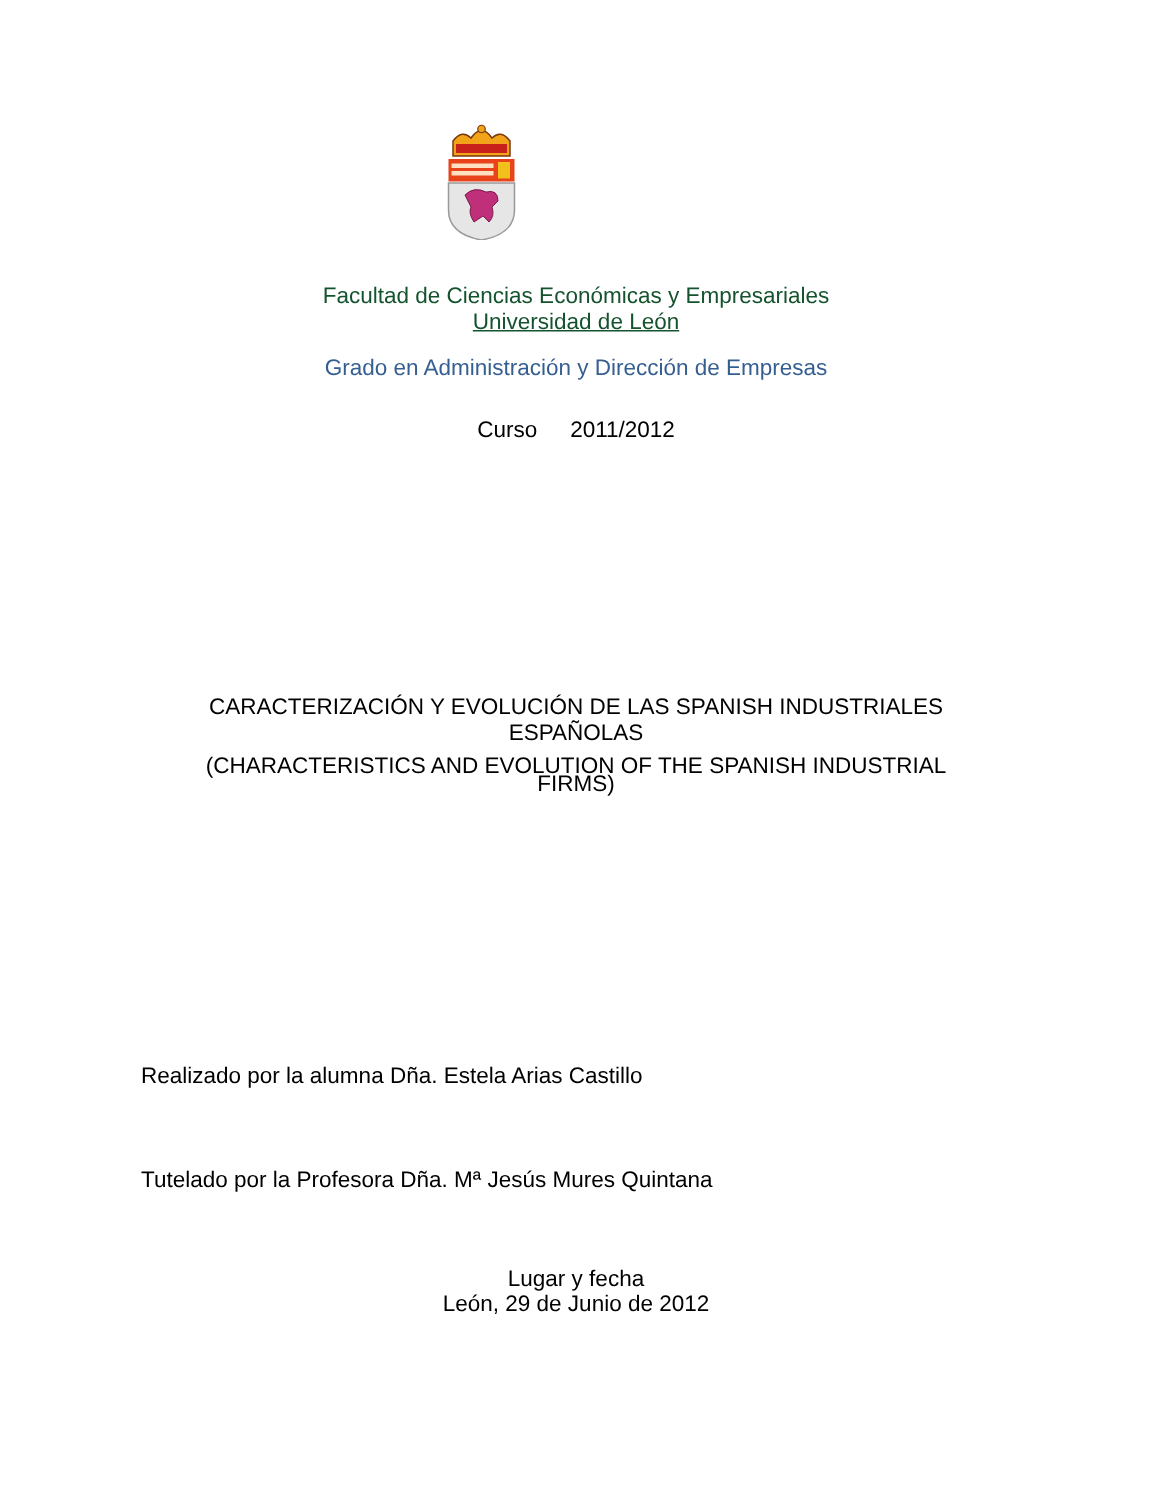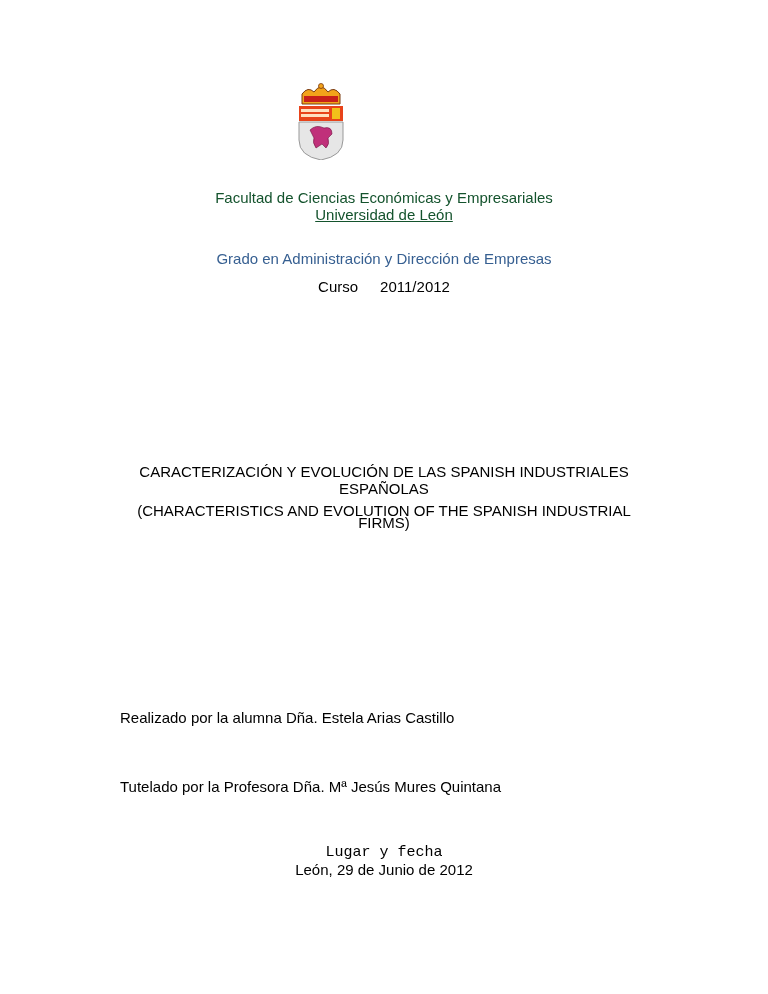--- a/index.html
+++ b/index.html
@@ -13,21 +13,21 @@
     .crest { position: absolute; left: 0; top: 0; width: 50px; height: 78px; }
     .logo-text { position: absolute; left: 56px; top: 18px; }
     .uni-name { font-family: "DejaVu Sans", sans-serif; font-size: 21px; font-weight: bold; color: #1a1a1a; line-height: 20px; letter-spacing: -0.3px; }
     .uni-leon { font-family: "DejaVu Sans", sans-serif; font-size: 19px; font-weight: bold; color: #1a1a1a; line-height: 20px; }
     .uni-leon small { font-size: 11px; font-weight: normal; position: relative; top: -5px; }
     .faculty-small { font-family: "DejaVu Sans", sans-serif; font-size: 8px; color: #222; line-height: 10px; margin-top: 2px; }
     .orange { color: #14532d; font-size: 15px; line-height: 17px; }
     .blue { color: #365f91; font-size: 15px; line-height: 17px; }
     .black15 { font-size: 15px; line-height: 17px; }
     .title { font-size: 15px; line-height: 17px; }
-    .left-line { left: 120px; font-size: 15px; line-height: 17px; }
+    .left-line { left: 94px; font-size: 15px; line-height: 17px; }
   </style>
 </head>
 <body>
 
 <div class="abs logo">
   <svg class="crest" viewBox="0 0 50 78">
 
     <path d="M6 22 L6 12 Q12 4 18 10 Q25 0 32 10 Q38 4 44 12 L44 22 Z" fill="#f2a31a" stroke="#7a3a10" stroke-width="1"></path>
     <circle cx="25" cy="4" r="2.5" fill="#f2a31a" stroke="#7a3a10" stroke-width="0.8"></circle>
     <rect x="8" y="14" width="34" height="6" fill="#c8201a"></rect>
@@ -38,27 +38,27 @@
     <rect x="36" y="26" width="8" height="11" fill="#f2c01a"></rect>
 
     <path d="M3 40 L47 40 L47 58 Q47 74 25 78 Q3 74 3 58 Z" fill="#e6e6e6" stroke="#999" stroke-width="1"></path>
     <path d="M14 48 Q20 42 28 46 Q36 44 36 52 L32 56 Q34 62 30 66 L26 62 L20 66 Q16 60 18 56 Z" fill="#c0307a" stroke="#701040" stroke-width="0.6"></path>
   </svg>
 </div>
 
 <div class="abs center orange" style="top:189px;">Facultad de Ciencias Económicas y Empresariales</div>
 <div class="abs center orange" style="top:206px;text-decoration:underline;">Universidad de León</div>
 
-<div class="abs center blue" style="top:250px;">Grado en Administración y Dirección de Empresas</div>
+<div class="abs center blue" style="top:237px;">Grado en Administración y Dirección de Empresas</div>
 <div class="abs center black15" style="top:254px;margin-top:24px;">
   <span>Curso</span><span style="display:inline-block;width:22px"></span><span>2011/2012</span>
 </div>
 
 <div class="abs center title" style="top:463px;">CARACTERIZACIÓN Y EVOLUCIÓN DE LAS SPANISH INDUSTRIALES</div>
 <div class="abs center title" style="top:480px;">ESPAÑOLAS</div>
 <div class="abs center title" style="top:502px;">(CHARACTERISTICS AND EVOLUTION OF THE SPANISH INDUSTRIAL</div>
 <div class="abs center title" style="top:514px;">FIRMS)</div>
 
 <div class="abs left-line" style="top:709px;">Realizado por la alumna Dña. Estela Arias Castillo</div>
 <div class="abs left-line" style="top:778px;">Tutelado por la Profesora Dña. Mª Jesús Mures Quintana</div>
 
-<div class="abs center black15" style="top:844px;font-family:Liberation Mono, monospace;">Lugar y fecha</div>
+<div class="abs center black15" style="top:844px;">Lugar y fecha</div>
 <div class="abs center black15" style="top:861px;text-align:center;">León, 29 de Junio de 2012</div>
 
 </body></html>

